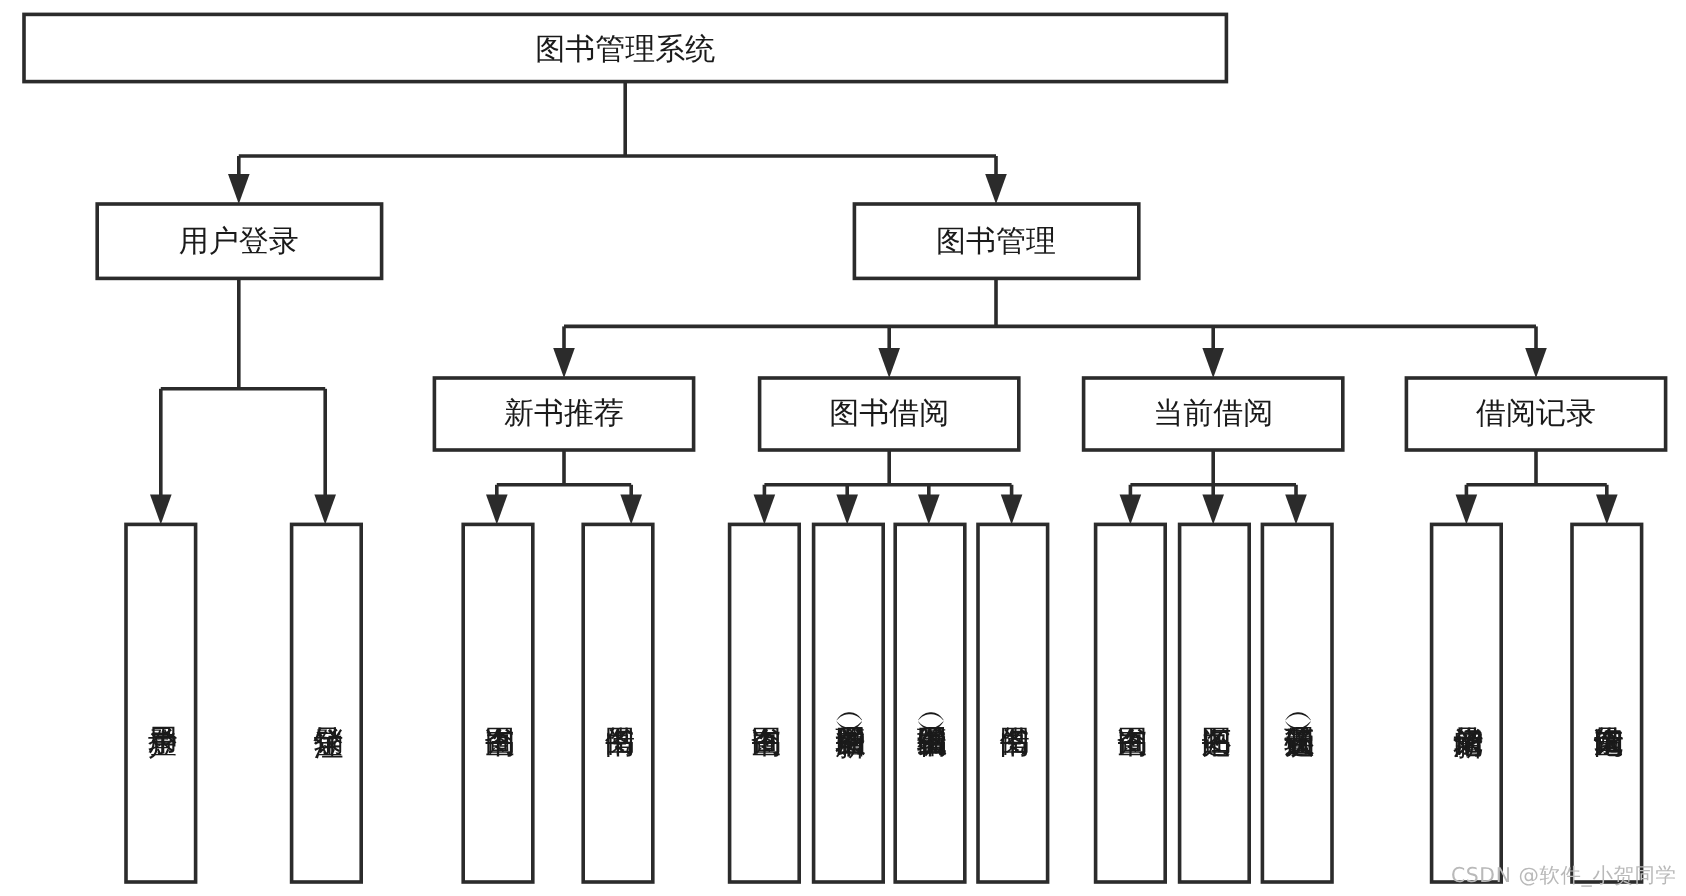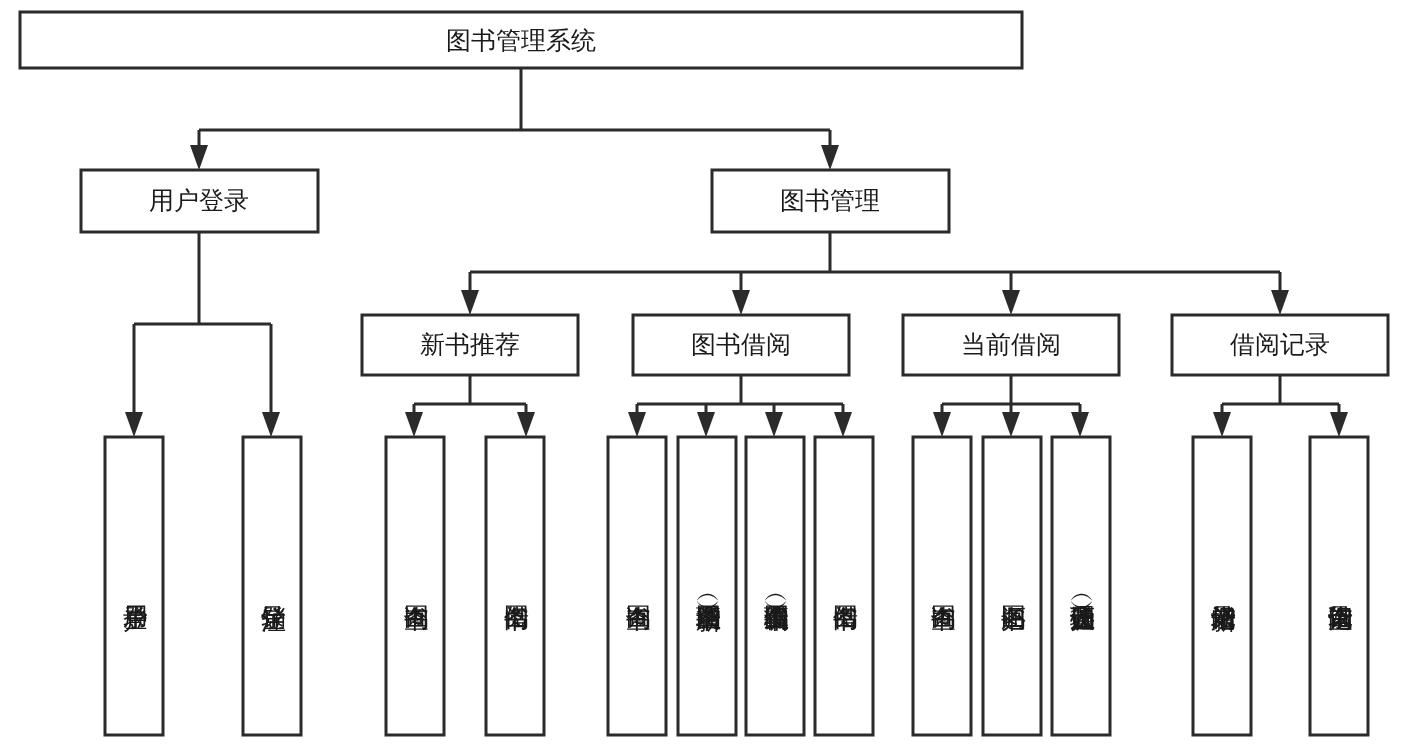--- a/index.html
+++ b/index.html
@@ -240,14 +240,15 @@
       <text class="node-label-vert" x="1222" y="586" style="writing-mode: vertical-rl; text-orientation: upright; dominant-baseline: middle;">新增借阅记录</text>
     </g>
 
     <g>
       <rect class="node-box" x="1310" y="437" width="58" height="298"></rect>
       <text class="node-label-vert" x="1339" y="586" style="writing-mode: vertical-rl; text-orientation: upright; dominant-baseline: middle;">查询借阅记录</text>
     </g>
 
   </svg>
 
+  <div class="watermark">CSDN @软件_小贺同学</div>
 
 </div>
 
 </body></html>

